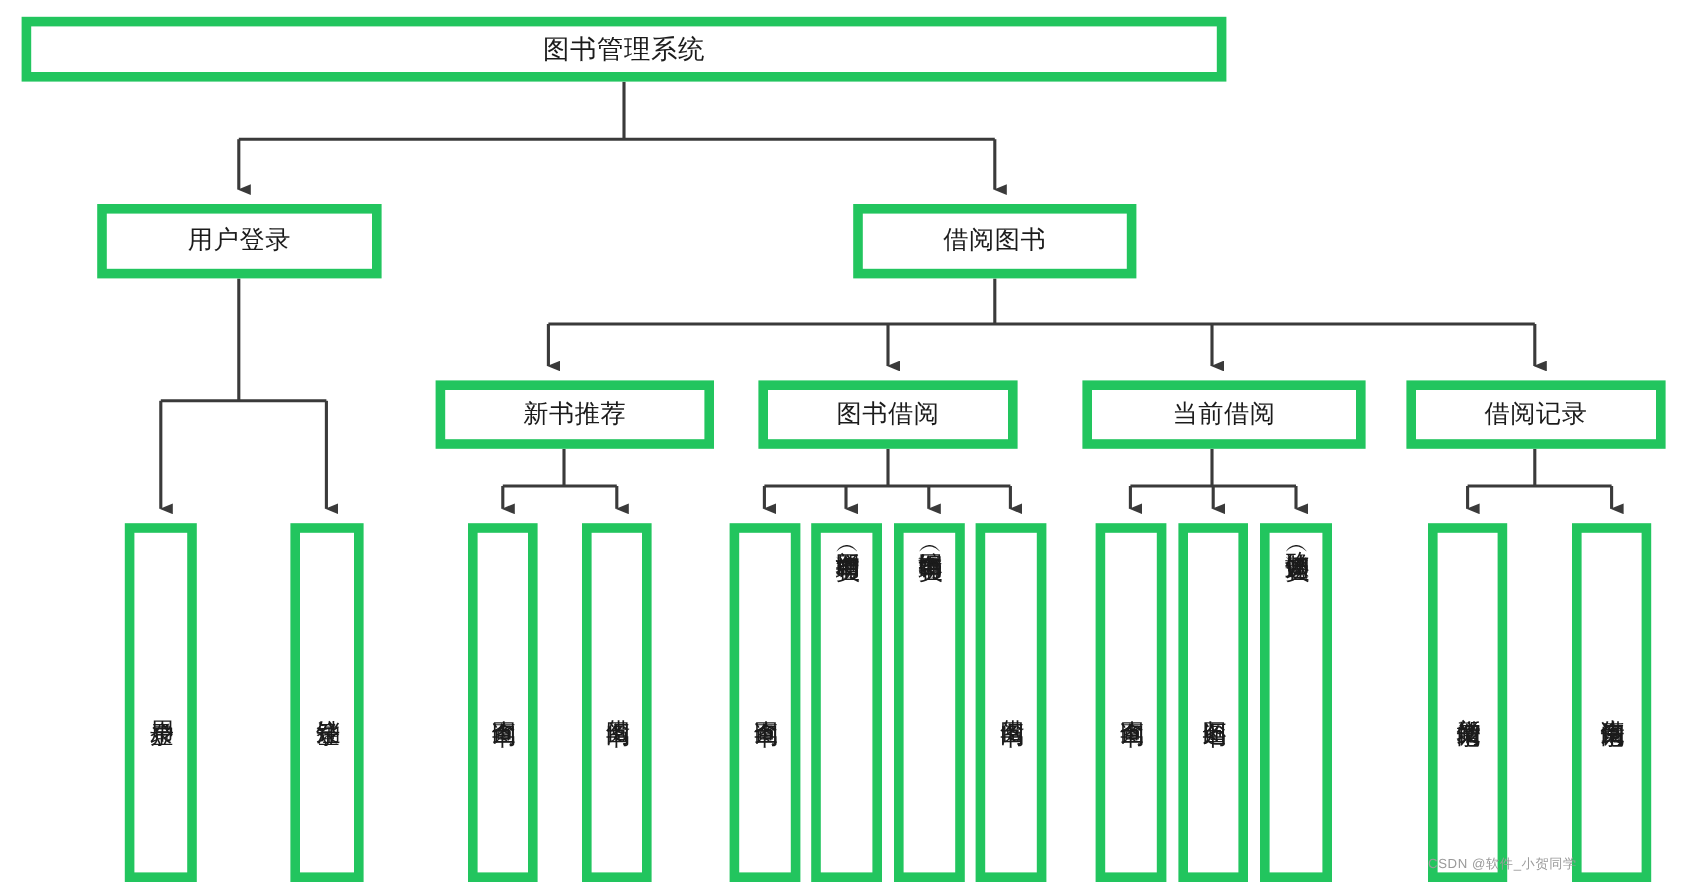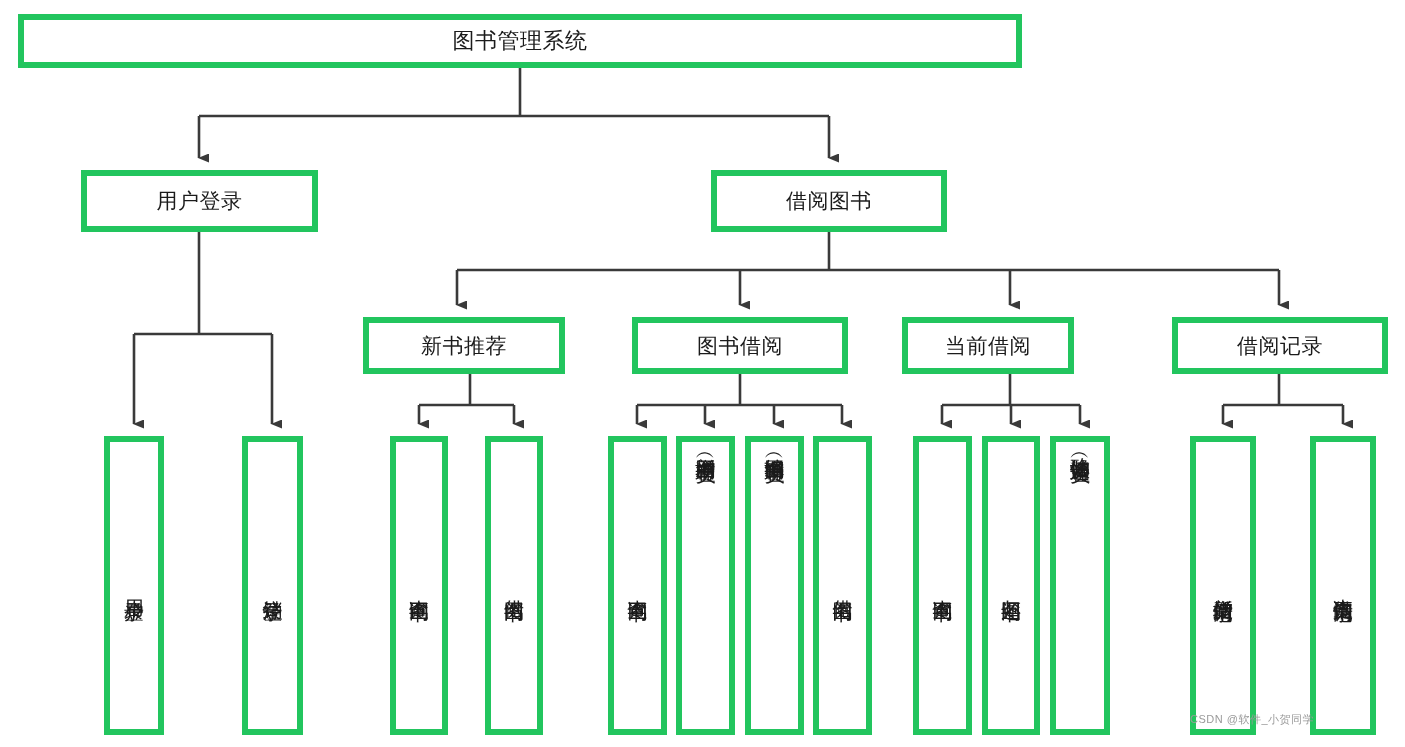--- a/index.html
+++ b/index.html
@@ -18,21 +18,21 @@
     position: absolute;
     left: 0;
     top: 0;
     width: 1405px;
     height: 747px;
   }
   .node-box {
     position: absolute;
     box-sizing: border-box;
     background: #ffffff;
-    border: 6px solid #22c55e;
+    border: 8px solid #22c55e;
     display: flex;
     align-items: center;
     justify-content: center;
     color: #1b1b1b;
   }
   .node-label-h {
     font-size: 21px;
     line-height: 1.2;
     letter-spacing: 0.5px;
     white-space: nowrap;
@@ -120,29 +120,29 @@
   </div>
 
   <div class="node-box" style="left:81px;top:170px;width:237px;height:62px;">
     <span class="node-label-h">用户登录</span>
   </div>
 
   <div class="node-box" style="left:711px;top:170px;width:236px;height:62px;">
     <span class="node-label-h">借阅图书</span>
   </div>
 
-  <div class="node-box" style="left:363px;top:317px;width:202px;height:57px;">
+  <div class="node-box" style="left:363px;top:317px;width:232px;height:57px;">
     <span class="node-label-h">新书推荐</span>
   </div>
 
   <div class="node-box" style="left:632px;top:317px;width:216px;height:57px;">
     <span class="node-label-h">图书借阅</span>
   </div>
 
-  <div class="node-box" style="left:902px;top:317px;width:172px;height:57px;">
+  <div class="node-box" style="left:902px;top:317px;width:236px;height:57px;">
     <span class="node-label-h">当前借阅</span>
   </div>
 
   <div class="node-box" style="left:1172px;top:317px;width:216px;height:57px;">
     <span class="node-label-h">借阅记录</span>
   </div>
 
   <div class="node-box" style="left:104px;top:436px;width:60px;height:299px;">
     <span class="node-label-v">用户登录</span>
   </div>

